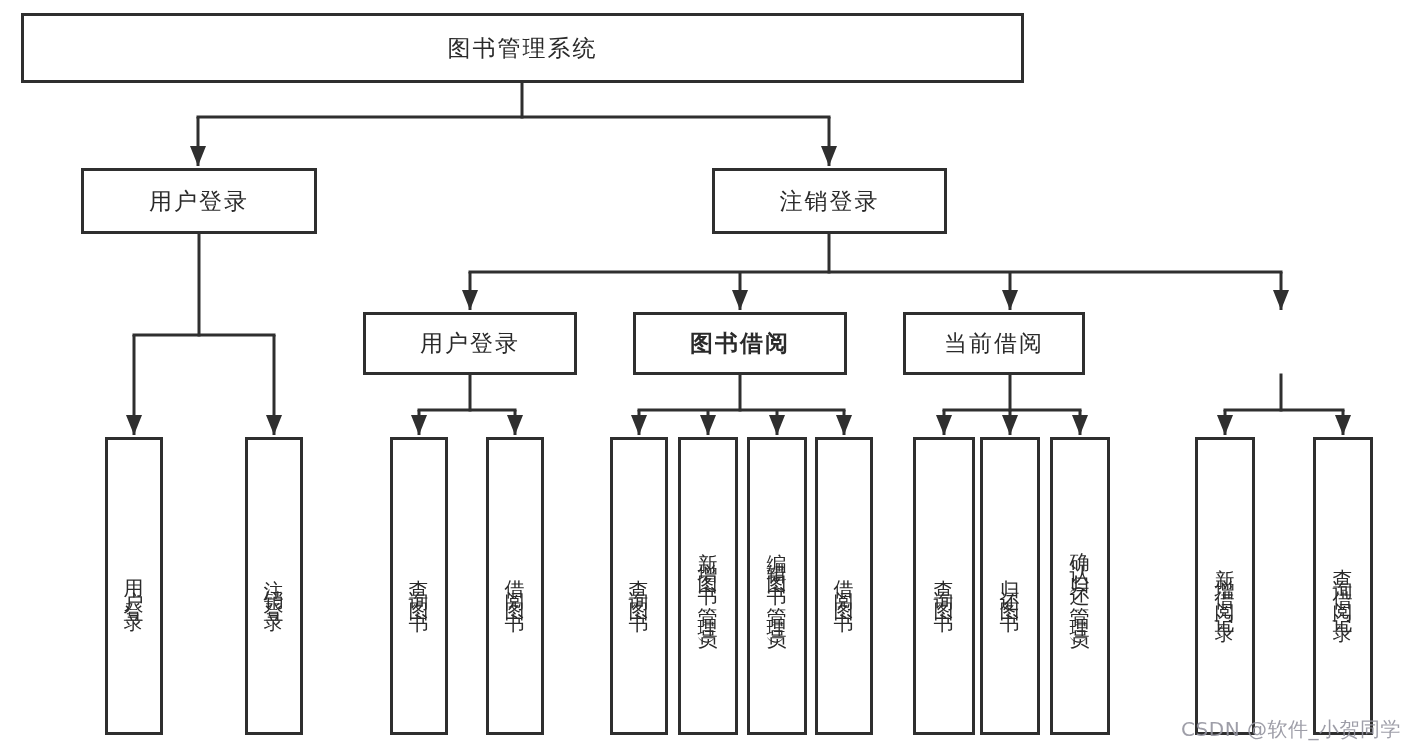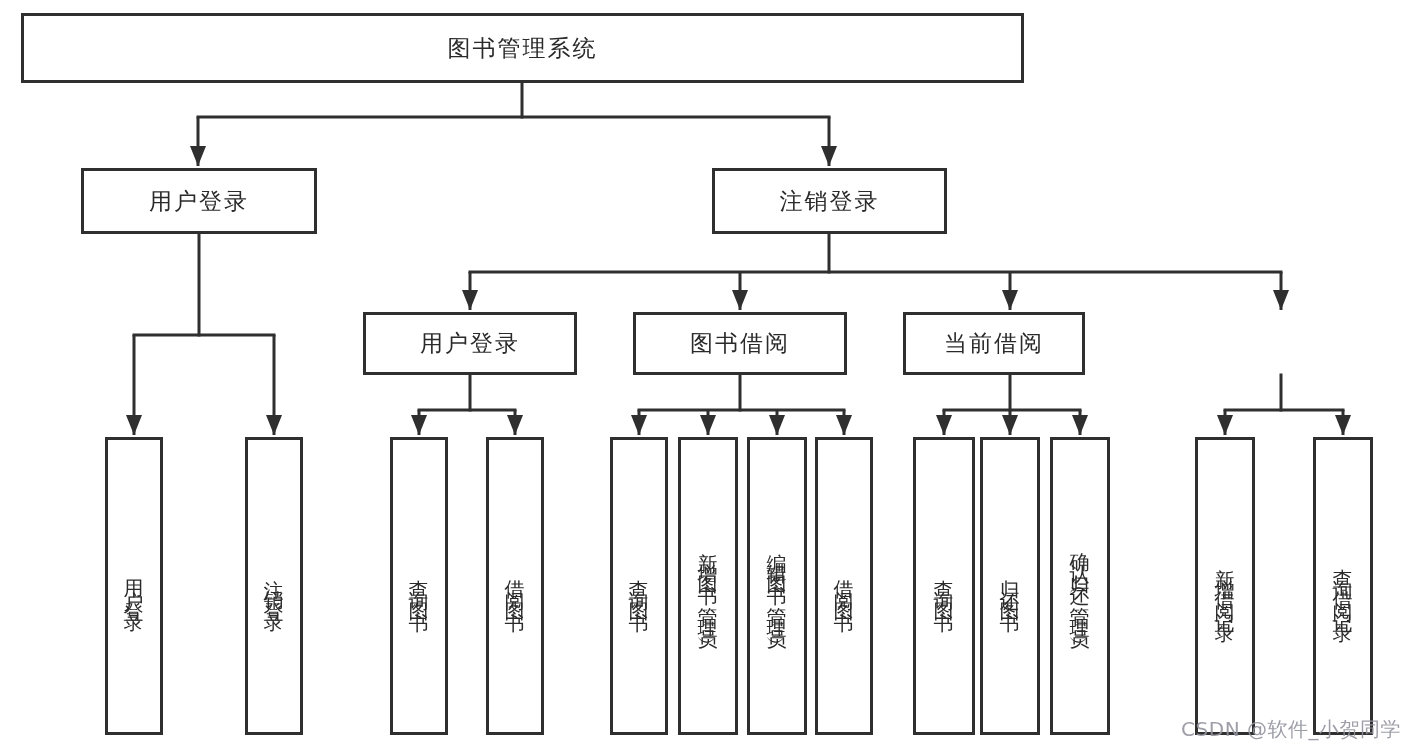--- a/index.html
+++ b/index.html
@@ -127,21 +127,21 @@
   <div class="box hbox l2" style="left:81px;width:236px;">
     <span>用户登录</span>
   </div>
   <div class="box hbox l2" style="left:712px;width:235px;">
     <span>注销登录</span>
   </div>
 
   <div class="box hbox l3" style="left:363px;width:214px;">
     <span>用户登录</span>
   </div>
-  <div class="box hbox l3" style="left:633px;width:214px;">
+  <div class="box hbox l3" style="left:633px;width:214px;font-weight:bold;">
     <span>图书借阅</span>
   </div>
   <div class="box hbox l3" style="left:903px;width:182px;">
     <span>当前借阅</span>
   </div>
 
   <div class="box leaf" style="left:105px;width:58px;">
     <span>用户登录</span>
   </div>
   <div class="box leaf" style="left:245px;width:58px;">

